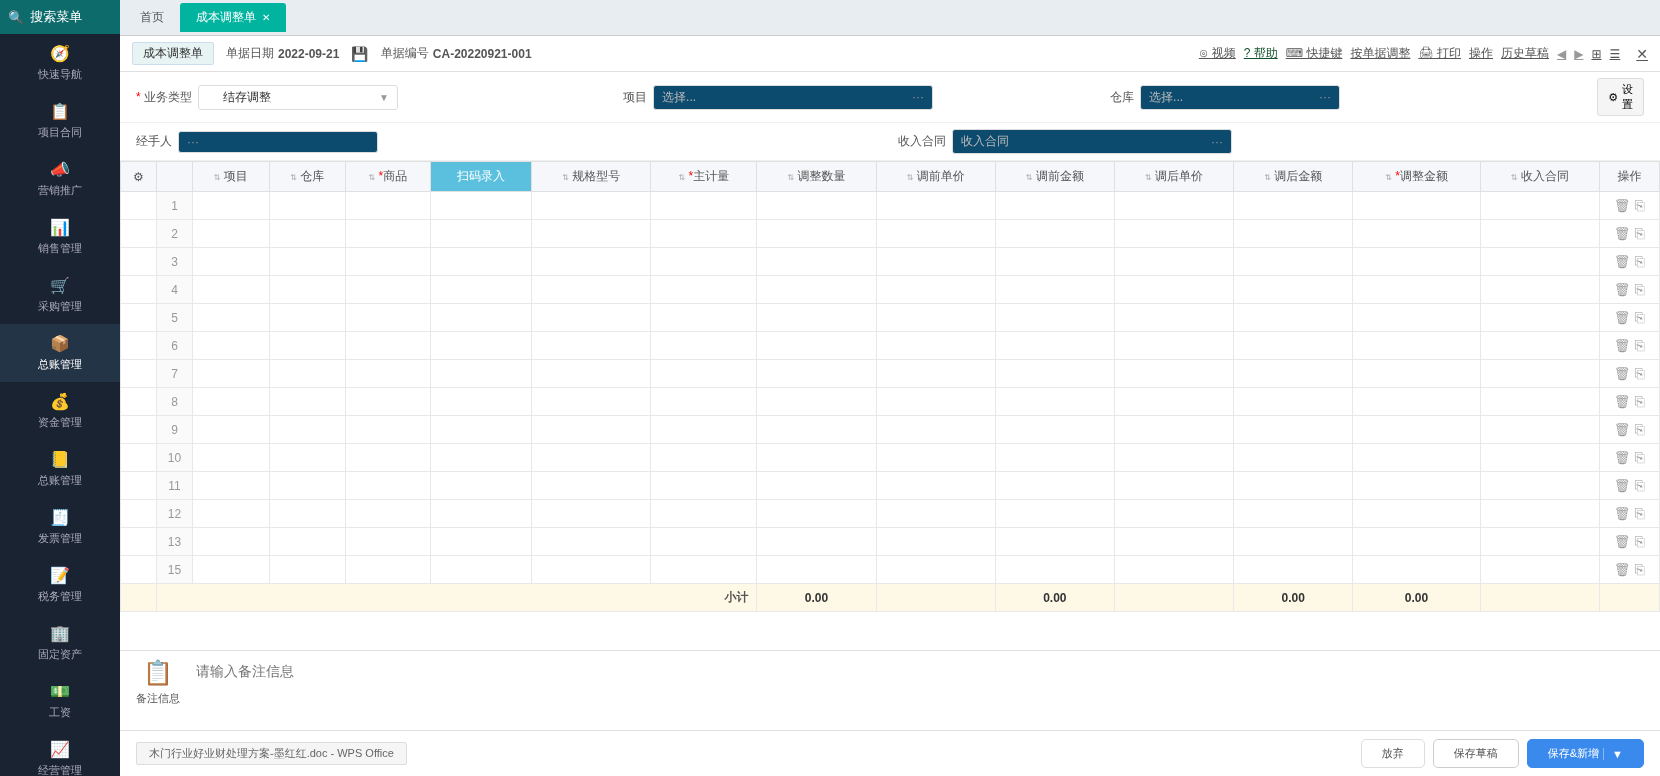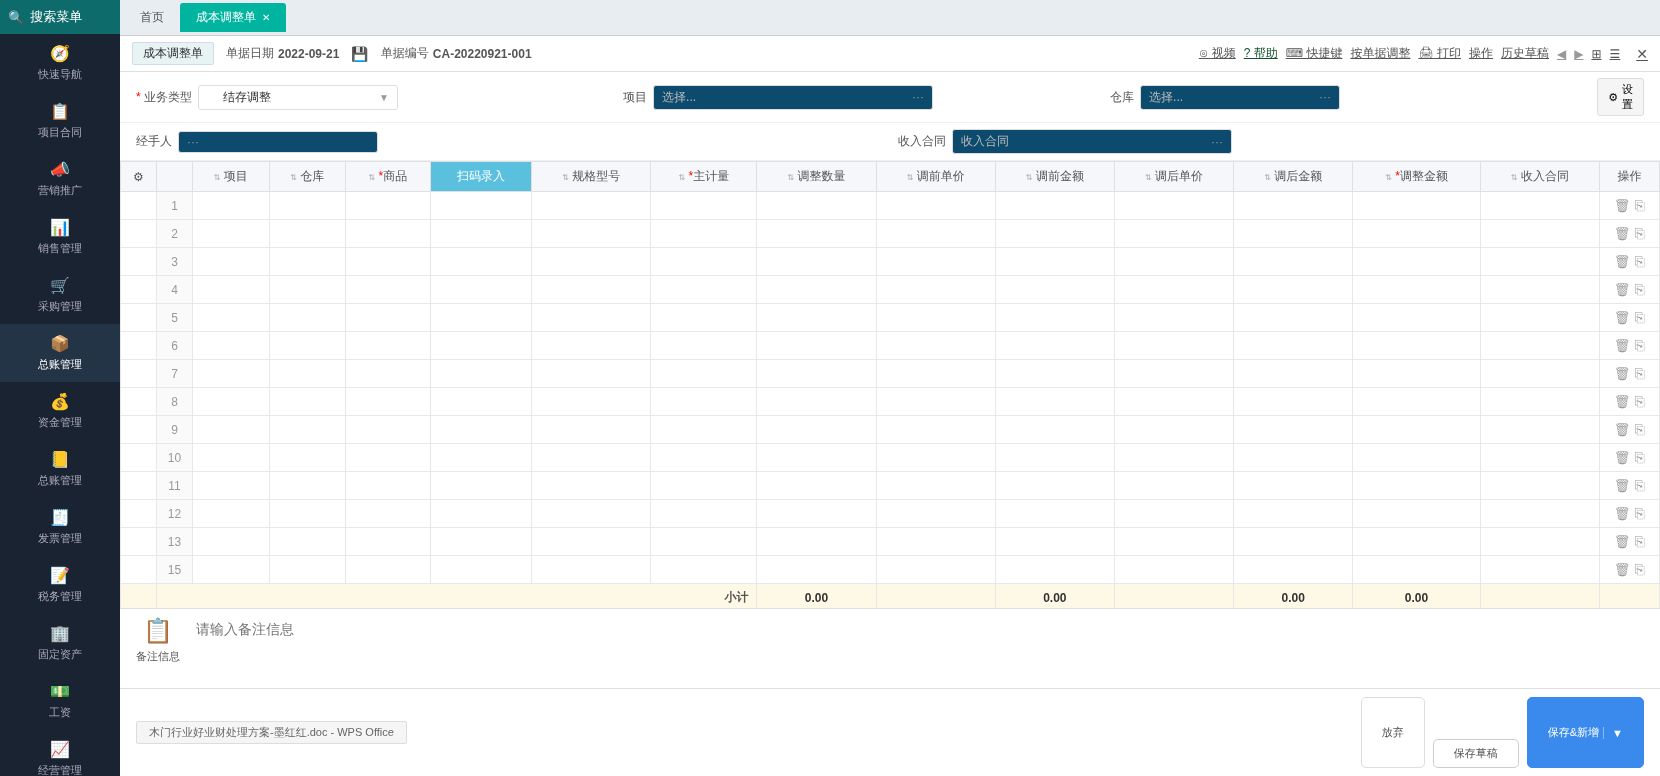--- a/index.html
+++ b/index.html
@@ -71,21 +71,21 @@
     .notes-icon { display: flex; flex-direction: column; align-items: center; gap: 4px; color: #555; font-size: 11px; }
     .notes-icon .icon-img { font-size: 24px; }
     .notes-input { flex: 1; border: none; outline: none; font-size: 14px; color: #c2410c; padding: 4px; resize: none; background: transparent; }
 
     
     .footer { border-top: 1px solid #e0e0e0; background: #fff; padding: 8px 16px; display: flex; align-items: center; justify-content: space-between; }
     .footer-left { font-size: 11px; color: #666; background: #f5f5f5; border: 1px solid #ddd; padding: 3px 12px; border-radius: 2px; }
     .footer-right { display: flex; gap: 8px; }
     .btn { padding: 6px 20px; border-radius: 5px; cursor: pointer; font-size: 11px; border: 1px solid #ddd; }
     .btn-default { background: #fff; color: #555; }
-    .btn-secondary { background: #fff; color: #555; border-color: #ccc; margin-top: 42px; }
+    .btn-secondary { background: #fff; color: #555; border-color: #ccc; }
     .btn-primary { background: #3a8aed; color: #fff; border-color: #3a8aed; display: flex; align-items: center; gap: 4px; }
     .btn-primary .dropdown-part { border-left: 1px solid rgba(255,255,255,0.4); padding-left: 8px; }
   </style>
 </head>
 <body>
 
 <div class="app-layout">
 
   <div class="sidebar">
     <div class="sidebar-top">

